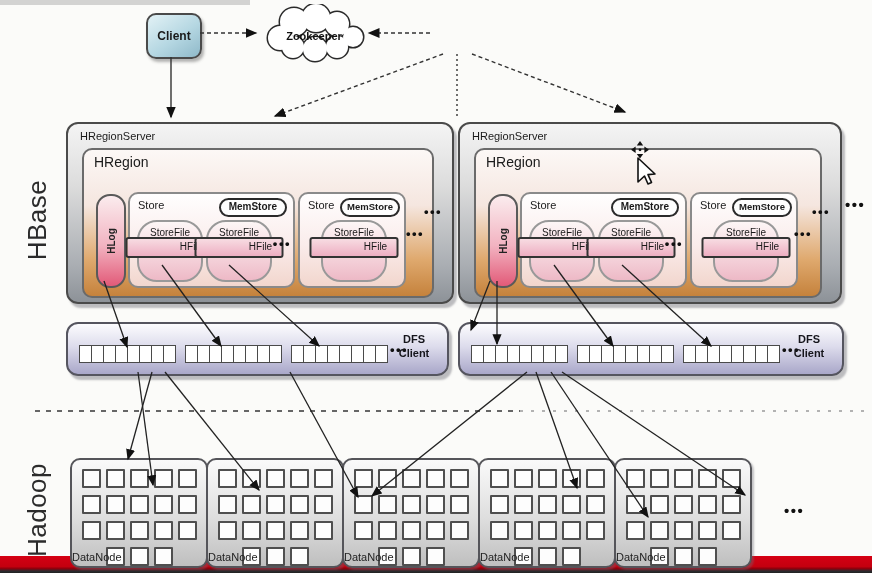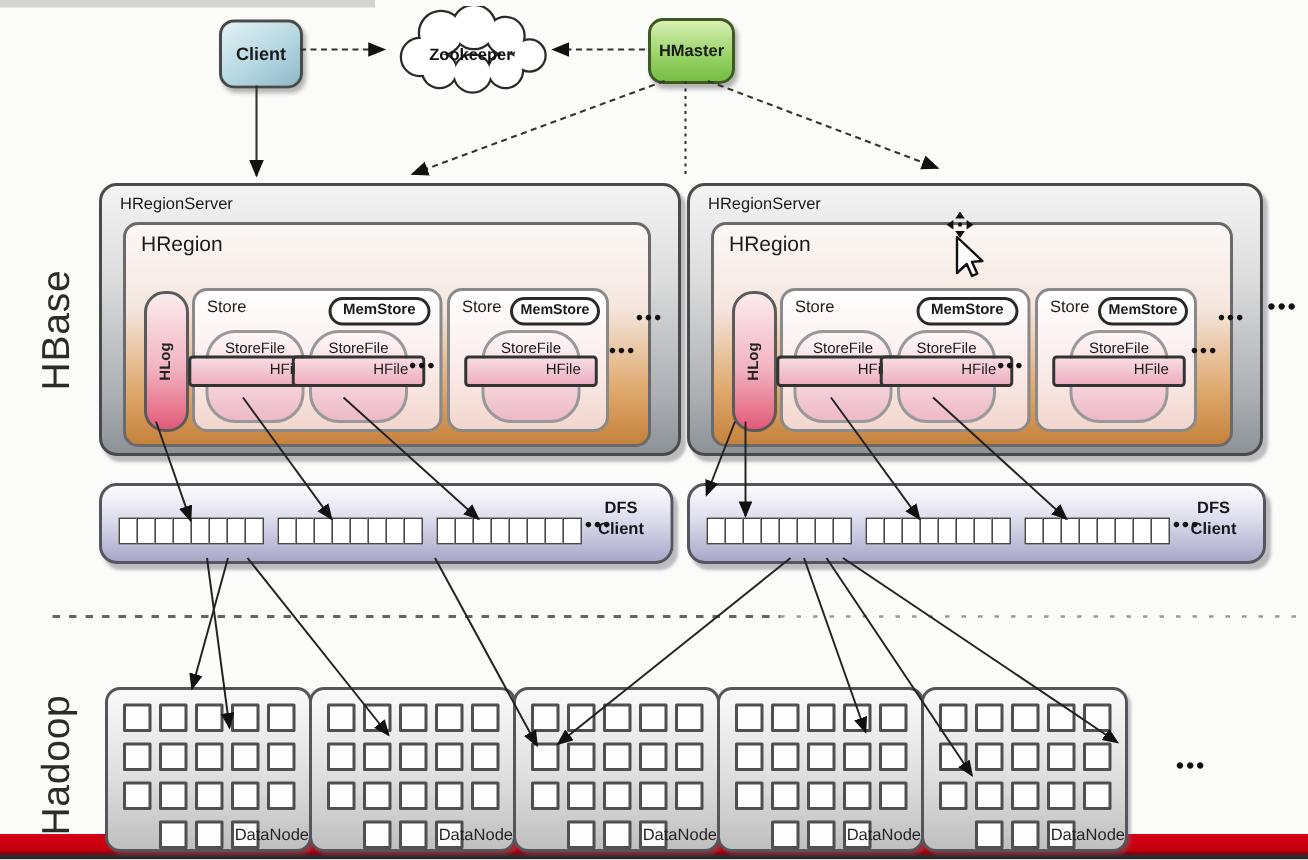--- a/index.html
+++ b/index.html
@@ -53,21 +53,21 @@
   .dfs-cell{width:11px;height:16px;background:#fff;border:1px solid #4a4a4a;margin-left:-1px;}
   .dfs-strip .dfs-cell:first-child{margin-left:0;}
   .dfs-text{position:absolute;right:8px;top:8px;width:50px;text-align:center;
     font-size:11px;font-weight:700;line-height:1.3;color:#16161c;}
   
   .datanode{position:absolute;top:458px;width:134px;height:106px;border:2px solid #55555a;border-radius:10px;
     background:linear-gradient(180deg,#fafafa 0%,#dedede 55%,#bfbfbf 100%);z-index:3;
     box-shadow:2px 2px 2px rgba(110,110,120,.4);}
   .dn-grid{position:absolute;left:6px;top:9px;width:122px;display:flex;flex-wrap:wrap;gap:7px 5px;justify-content:center;}
   .dn-sq{width:15px;height:15px;background:#fdfdfd;border:2px solid #4f4f4f;border-radius:1px;}
-  .dn-label{position:absolute;bottom:3px;width:100%;text-align:right;font-size:11px;color:#222;}
+  .dn-label{position:absolute;bottom:3px;width:100%;text-align:left;font-size:11px;color:#222;}
   
   .red-band{position:absolute;left:0;top:556px;width:872px;height:17px;z-index:2;
     background:linear-gradient(180deg,#d50013 0%,#c4000f 62%,#8e000c 74%,#2c2c30 88%,#222 100%);}
   .top-smear{position:absolute;left:0;top:0;width:250px;height:5px;background:#8a8a8a;opacity:.35;}
   svg.overlay{position:absolute;left:0;top:0;z-index:10;pointer-events:none;}
   .cursor{z-index:20;}
 </style>
 </head>
 <body>
 
@@ -99,23 +99,20 @@
         <circle cx="58" cy="14" r="14"></circle>
       <circle cx="79" cy="20" r="12"></circle>
         <circle cx="95" cy="33" r="10"></circle>
         <circle cx="79" cy="43" r="11"></circle>
       <circle cx="57" cy="45" r="12"></circle>
         <circle cx="35" cy="43" r="11"></circle>
     </g>
     <text x="56" y="36" text-anchor="middle" font-size="11" font-weight="600" fill="#111">Zookeeper</text>
   </svg>
 
-  <div class="node hmaster">
-    <span>HMaster</span>
-  </div>
 
   <div class="server" style="left:66px;width:384px;">
     <div class="server-label">HRegionServer</div>
     <div class="hregion" style="width:348px;">
       <div class="region-label">HRegion</div>
       <div class="hlog">
           <span>HLog</span>
         </div>
       <div class="store store-wide" style="left:44px;width:163px;">
         <div class="store-label">Store</div>

